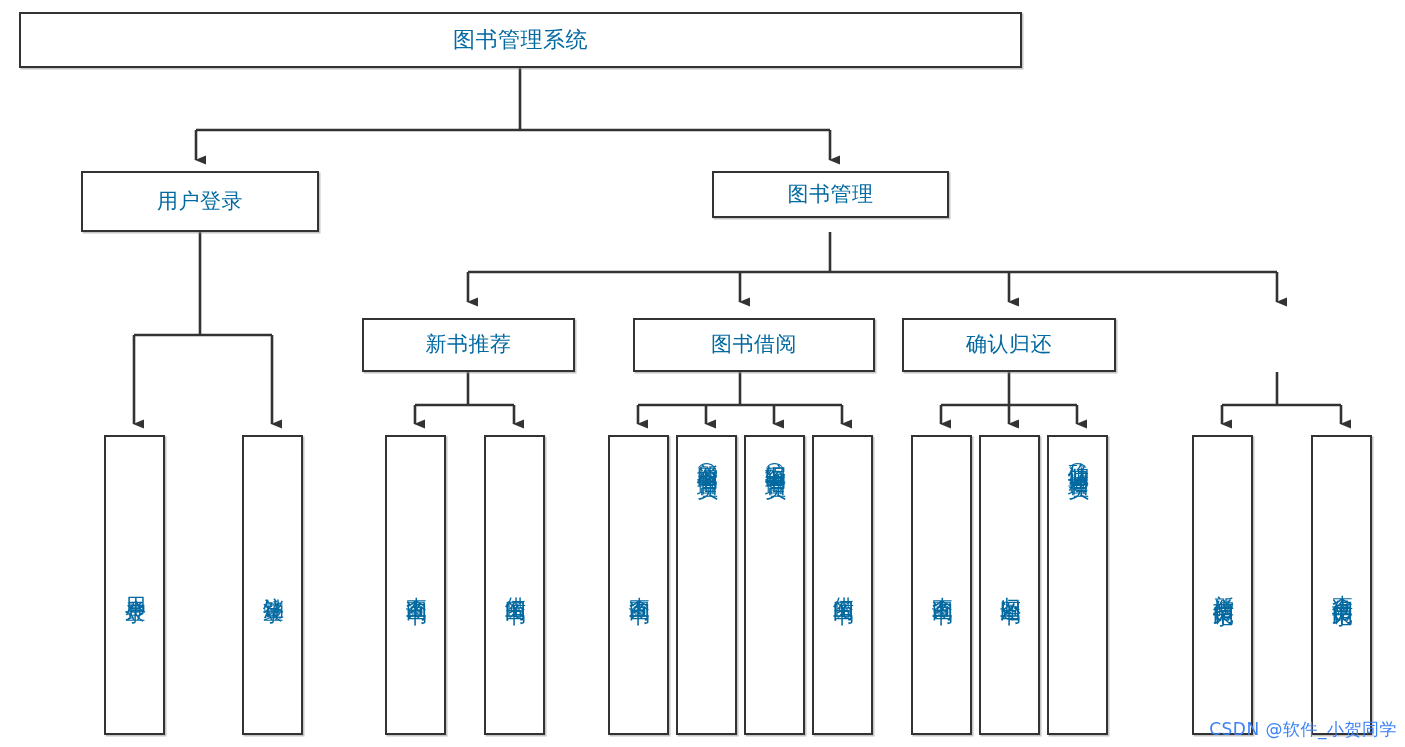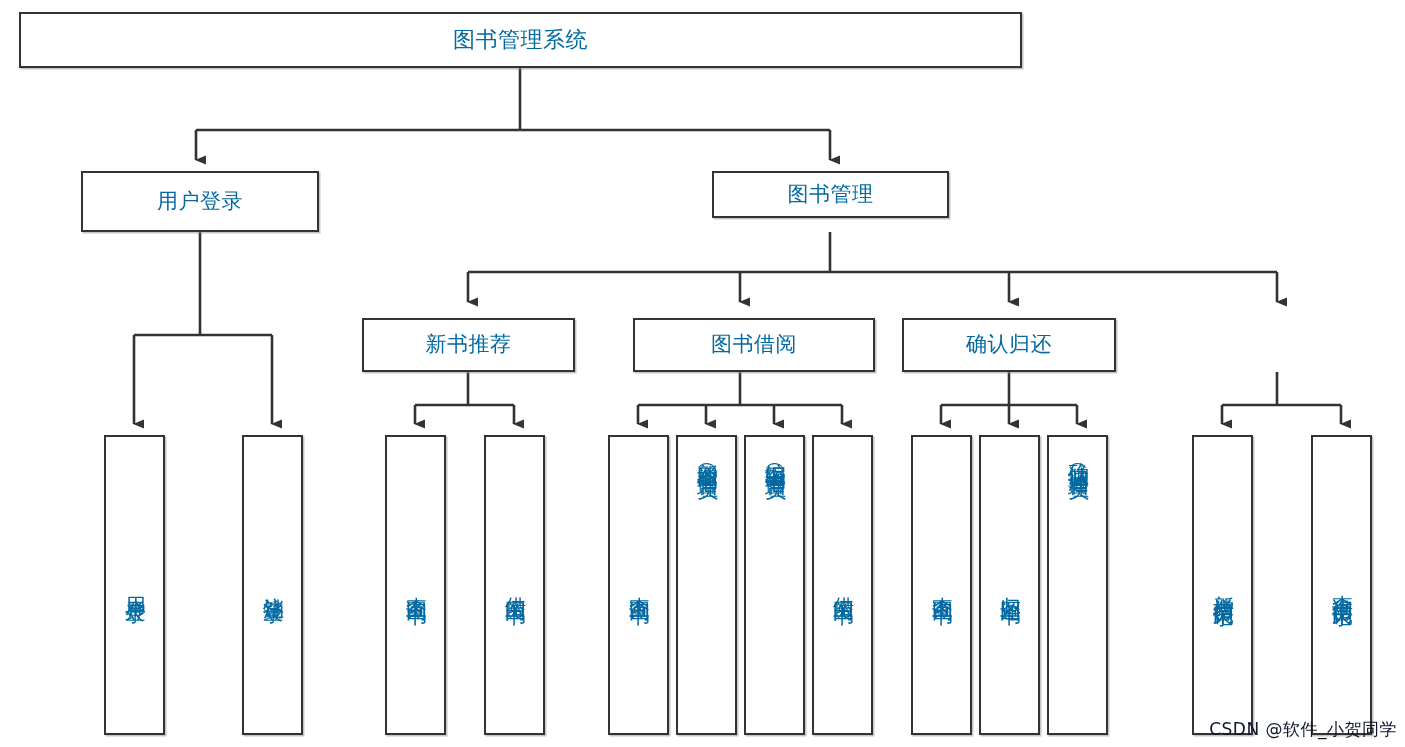--- a/index.html
+++ b/index.html
@@ -58,21 +58,21 @@
   }
   .node.vert.mid {
     align-items: center;
     padding-top: 0;
   }
   #watermark {
     position: absolute;
     right: 8px;
     bottom: 6px;
     font-size: 17px;
-    color: #0f172a;
+    color: #3b82f6;
     letter-spacing: 0.5px;
     white-space: nowrap;
     font-family: "DejaVu Sans", "Liberation Sans", sans-serif;
     margin-left: 12px;
   }
 </style>
 </head>
 <body>
 
 <div id="canvas">

